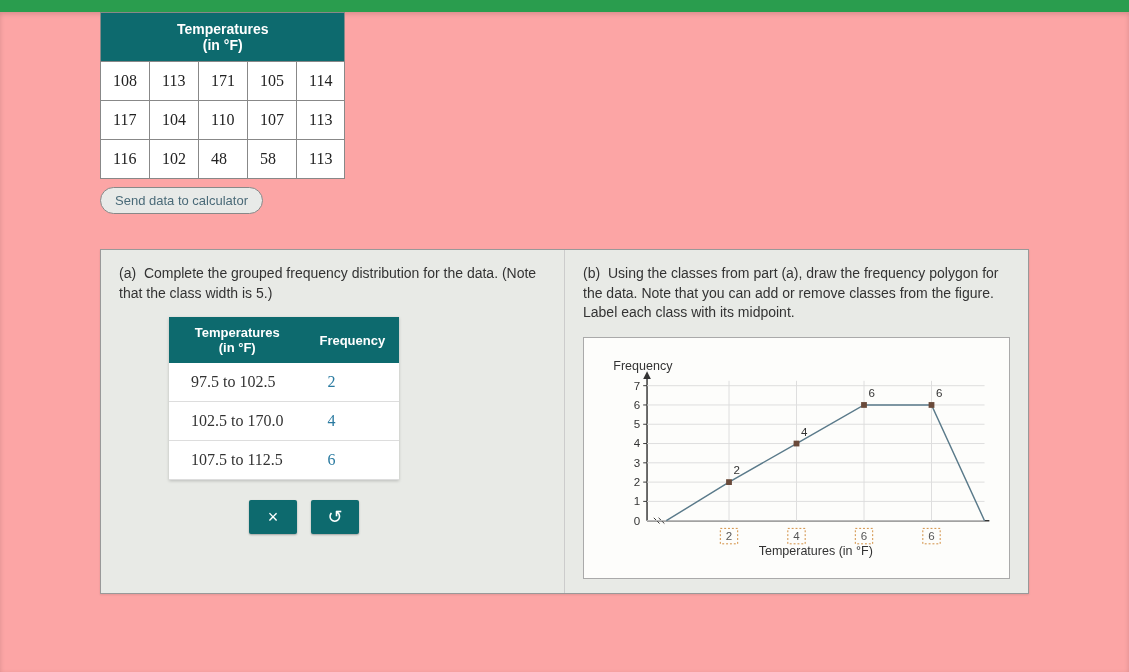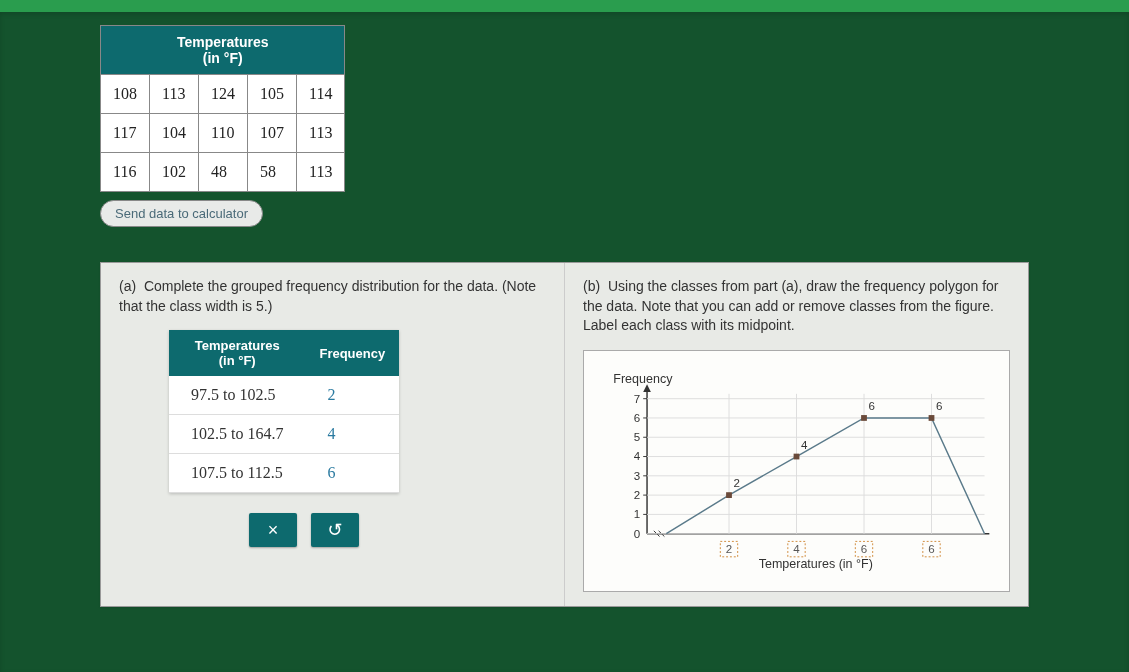--- a/index.html
+++ b/index.html
@@ -1,18 +1,18 @@
 <!DOCTYPE html>
 <html><head>
 <meta charset="utf-8">
 <style>
 body{margin:0;font-family:Verdana,Arial,sans-serif;background:#d8dad8;font-size:14px;color:#333}
 .page{width:1129px;height:672px;position:relative;overflow:hidden}
 .top-bar{height:12px;background:#2a9d4e}
-.content{background:#14532d;padding:13px 0 0 0;position:absolute;top:12px;left:0;right:0;bottom:0;box-shadow:inset 0 2px 5px rgba(0,0,0,.15)}
+.content{background:#fca5a5;padding:0 0 0 0;position:absolute;top:12px;left:0;right:0;bottom:0;box-shadow:inset 0 2px 5px rgba(0,0,0,.15)}
 .upper{padding-left:100px;padding-top:0}
 table.data{border-collapse:collapse;background:#fff}
 table.data th{background:#0d6a6e;color:#fff;font-weight:bold;text-align:center;padding:8px;border:1px solid #888}
 table.data td{border:1px solid #888;padding:10px 12px;text-align:left;font-size:16px;color:#222;font-family:serif}
 .send{display:inline-block;margin-top:8px;border:1px solid #888;border-radius:14px;padding:5px 14px;color:#4a6a78;font-size:13px;background:#e8eae8}
 .lower{margin:35px 100px 0 100px;border:1px solid #999;background:#e8eae6;box-shadow:0 1px 2px rgba(0,0,0,.1);display:flex}
 .col{padding:14px 18px;flex:1}
 .col-a{border-right:1px solid #ccc}
 .prompt{color:#333;font-size:14px;line-height:1.4;margin-bottom:14px}
 .freq-tbl{margin-left:50px;border-collapse:collapse;background:#fff;box-shadow:0 1px 3px rgba(0,0,0,.2)}
@@ -35,21 +35,21 @@
 <thead>
             <tr>
               <th colspan="5" style="white-space:pre-line">Temperatures
 (in °F)</th>
             </tr>
           </thead>
 <tbody>
 <tr>
               <td>108</td>
               <td>113</td>
-              <td>124</td>
+              <td>171</td>
               <td>105</td>
               <td>114</td>
             </tr>
 <tr>
               <td>117</td>
               <td>104</td>
               <td>110</td>
               <td>107</td>
               <td>113</td>
             </tr>
@@ -75,21 +75,21 @@
 (in °F)</th>
                 <th>Frequency</th>
               </tr>
             </thead>
 <tbody>
 <tr>
                 <td>97.5 to 102.5</td>
                 <td class="v">2</td>
               </tr>
 <tr>
-                <td>102.5 to 164.7</td>
+                <td>102.5 to 170.0</td>
                 <td class="v">4</td>
               </tr>
 <tr>
                 <td>107.5 to 112.5</td>
                 <td class="v">6</td>
               </tr>
 </tbody>
 </table>
 <div class="btns">
 <div class="btn">×</div>

